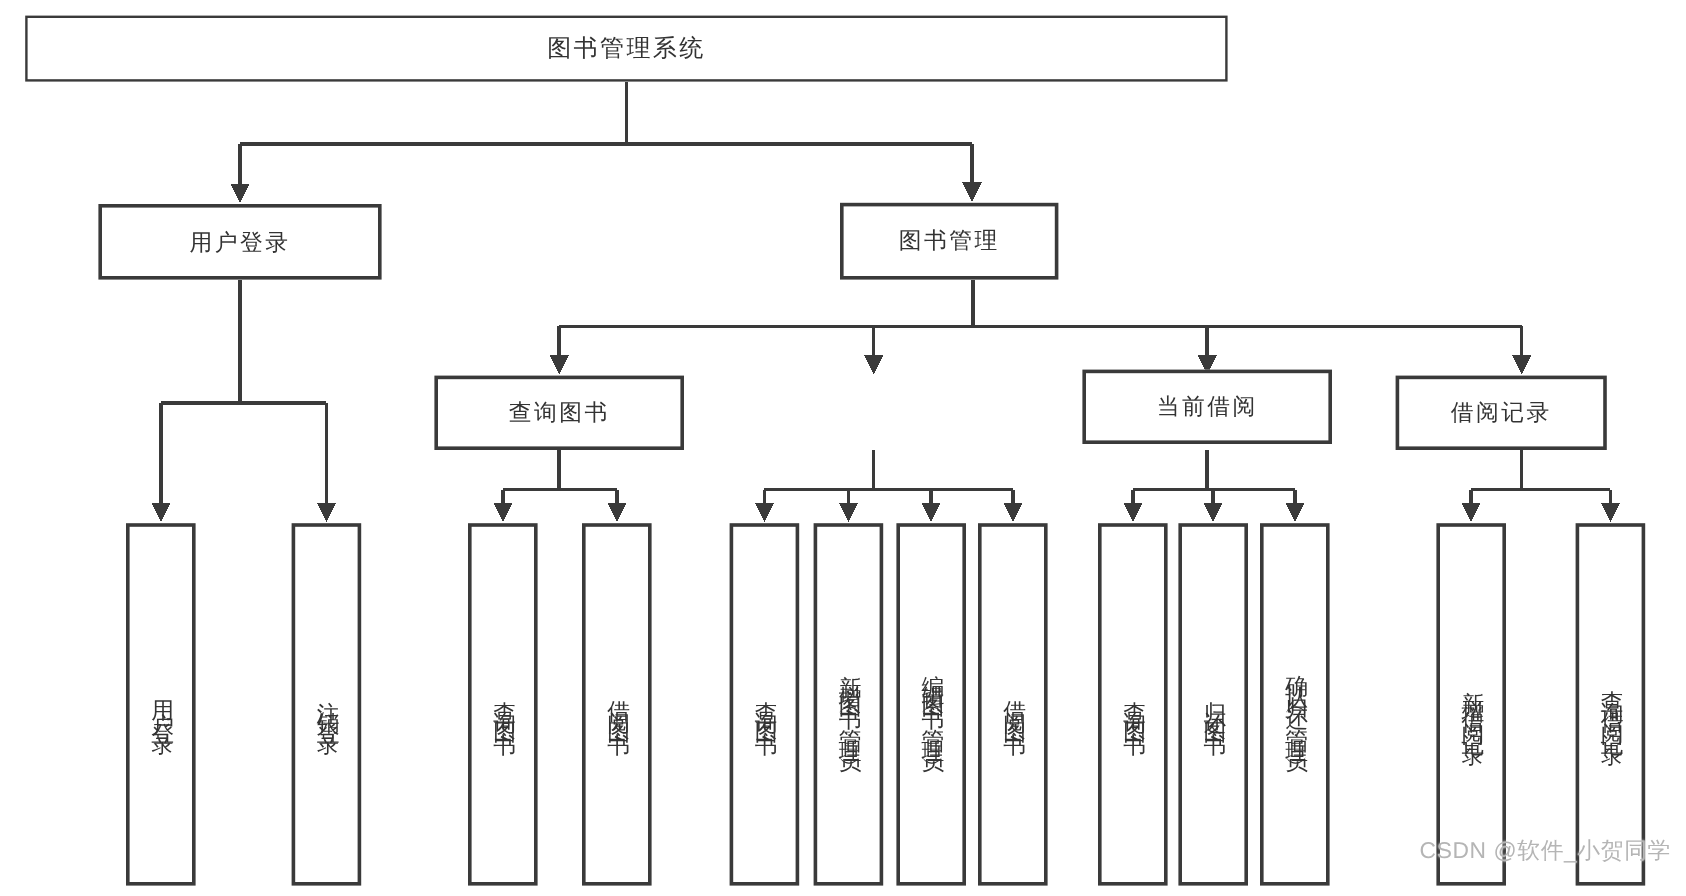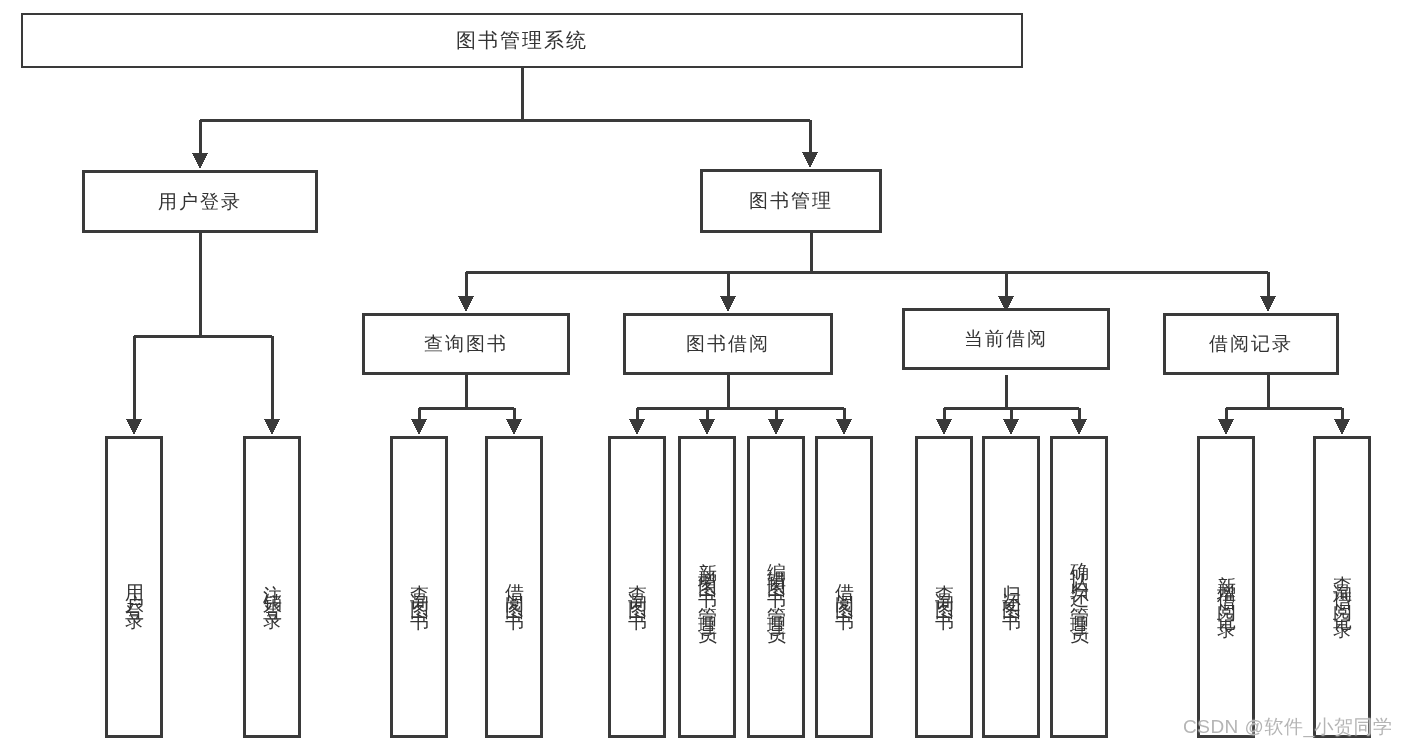--- a/index.html
+++ b/index.html
@@ -40,21 +40,21 @@
     writing-mode: vertical-lr;
     text-orientation: mixed;
     font-size: 19px;
     letter-spacing: 9px;
     line-height: 1.1;
     white-space: nowrap;
   }
   .watermark {
     position: absolute;
     left: 1183px;
-    top: 714px;
+    top: 696px;
     font-size: 19px;
     color: #b5b5b5;
     letter-spacing: 0.5px;
     z-index: 3;
     text-shadow: 0 0 2px #ffffff;
     white-space: nowrap;
   }
 </style>
 </head>
 <body>
@@ -93,21 +93,20 @@
       <polygon points="1334,419 1350,419 1342,435"></polygon>
     </g>
   </svg>
 
   <div class="node root-node" style="left:21px; top:13px; width:1002px; height:55px;">图书管理系统</div>
 
   <div class="node h-node" style="left:82px; top:170px; width:236px; height:63px;">用户登录</div>
   <div class="node h-node" style="left:700px; top:169px; width:182px; height:64px;">图书管理</div>
 
   <div class="node h-node" style="left:362px; top:313px; width:208px; height:62px;">查询图书</div>
-  <div class="node h-node" style="left:623px; top:313px; width:210px; height:62px;">图书借阅</div>
   <div class="node h-node" style="left:902px; top:308px; width:208px; height:62px;">当前借阅</div>
   <div class="node h-node" style="left:1163px; top:313px; width:176px; height:62px;">借阅记录</div>
 
   <div class="node v-node" style="left:105px; top:436px; width:58px; height:302px;">
     <span>用户登录</span>
   </div>
   <div class="node v-node" style="left:243px; top:436px; width:58px; height:302px;">
     <span>注销登录</span>
   </div>
 

